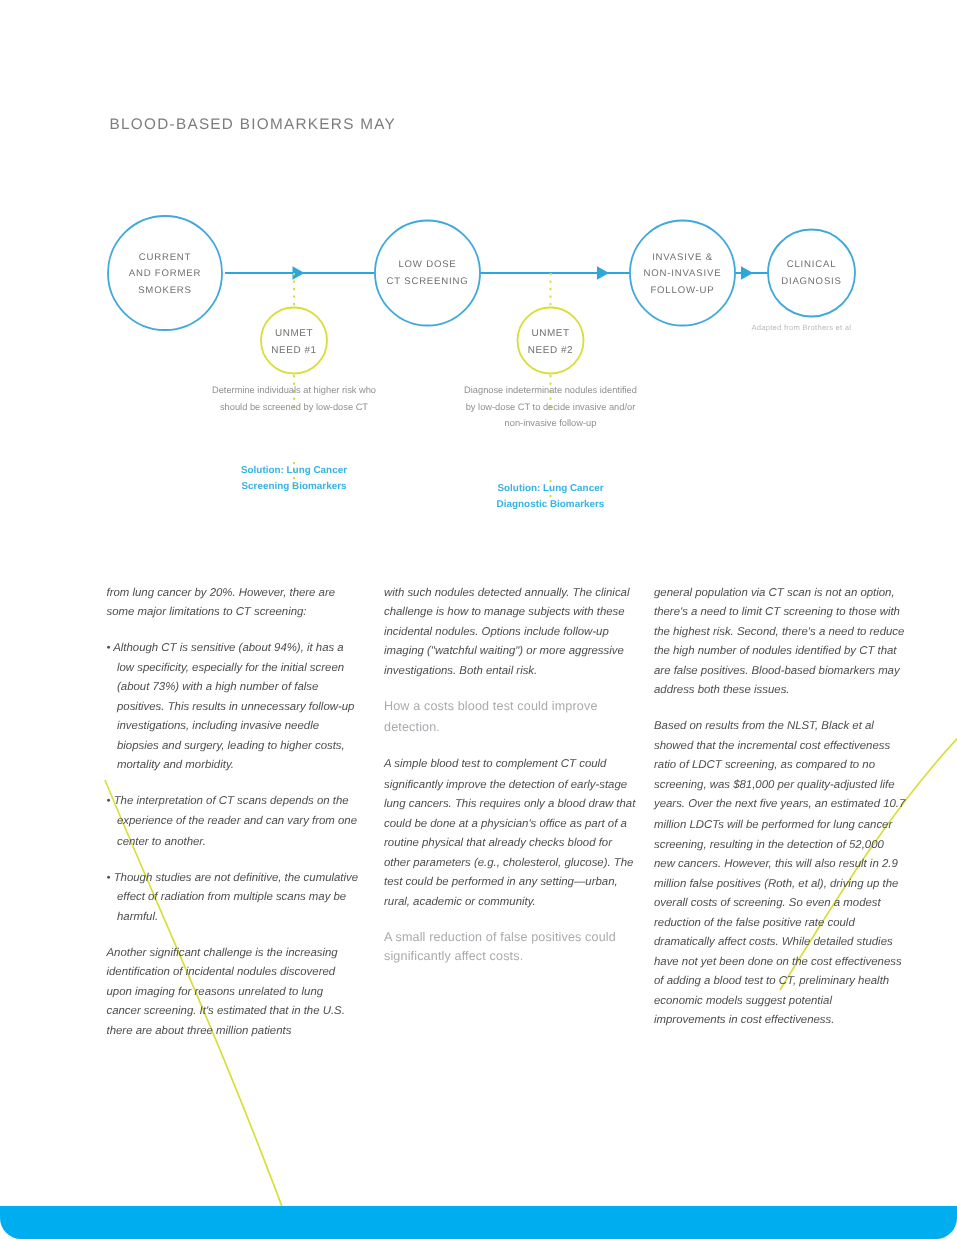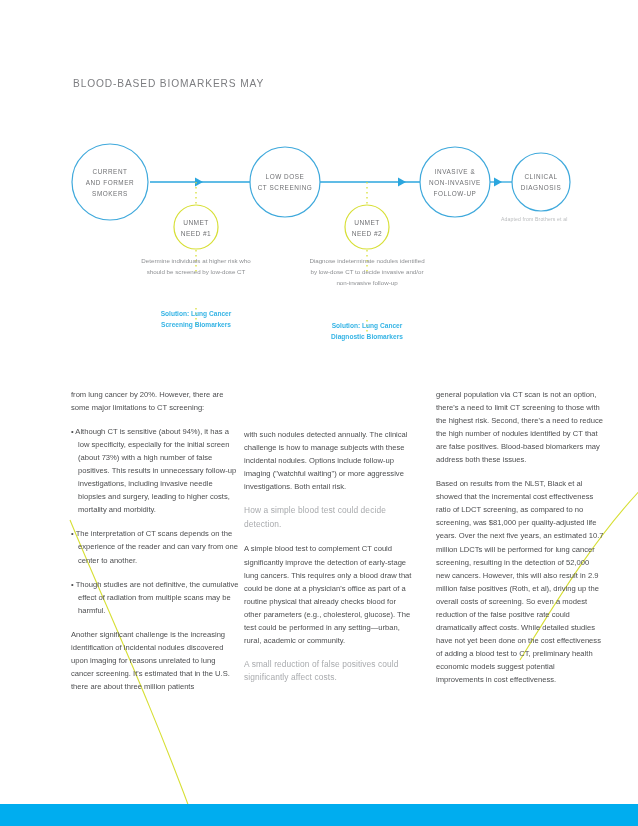--- a/index.html
+++ b/index.html
@@ -4,21 +4,21 @@
 <style>
   html,body{margin:0;padding:0;}
   body{
     width:638px;height:826px;
     background:#ffffff;
     font-family:"Liberation Sans", sans-serif;
     color:#58595b;
     overflow:hidden;
     position:relative;
   }
-  .page{position:absolute;inset:0;overflow:hidden;}
+  .page{position:absolute;inset:0;overflow:hidden;border-radius:14px;}
 
   
   .swoosh{position:absolute;left:0;top:0;width:638px;height:826px;pointer-events:none;}
 
   
   .headline{
     position:absolute;left:73px;top:76px;width:320px;
     font-size:10.2px;letter-spacing:.085em;line-height:1.62;
     color:#7c7d80;font-weight:400;
   }
@@ -47,23 +47,23 @@
   }
   .ann-solution{
     position:absolute;text-align:center;
     font-size:6.6px;line-height:1.72;color:#36b4e5;font-weight:700;
   }
 
   
   .cols{position:absolute;left:0;top:388px;width:638px;}
   .col{position:absolute;top:0;width:168px;font-size:7.6px;line-height:1.72;color:#4d4e50;}
   .col.c1{left:71px;}
-  .col.c2{left:244px;margin-top:40px;}
+  .col.c2{left:256px;}
   .col.c3{left:436px;}
-  .col p{margin:0 0 11px 0;}
+  .col p{margin:0 0 11px 0;font-style:italic;}
   .col p.bullet{
     margin:0 0 11px 0;padding-left:7px;text-indent:-7px;
   }
   .col h3{
     margin:3px 0 11px 0;font-size:8.4px;line-height:1.62;
     font-weight:400;color:#a9abae;letter-spacing:.012em;
   }
 
   
   .footer-bar{
@@ -165,21 +165,21 @@
   <div class="cols">
     <div class="col c1">
         <p>from lung cancer by 20%. However, there are some major limitations to CT screening:</p>
         <p class="bullet">• Although CT is sensitive (about 94%), it has a low specificity, especially for the initial screen (about 73%) with a high number of false positives. This results in unnecessary follow-up investigations, including invasive needle biopsies and surgery, leading to higher costs, mortality and morbidity.</p>
         <p class="bullet">• The interpretation of CT scans depends on the experience of the reader and can vary from one center to another.</p>
         <p class="bullet">• Though studies are not definitive, the cumulative effect of radiation from multiple scans may be harmful.</p>
         <p>Another significant challenge is the increasing identification of incidental nodules discovered upon imaging for reasons unrelated to lung cancer screening. It's estimated that in the U.S. there are about three million patients</p>
       </div>
     <div class="col c2">
         <p>with such nodules detected annually. The clinical challenge is how to manage subjects with these incidental nodules. Options include follow-up imaging ("watchful waiting") or more aggressive investigations. Both entail risk.</p>
-        <h3>How a simple blood test could decide detection.</h3>
+        <h3>How a costs blood test could improve detection.</h3>
         <p>A simple blood test to complement CT could significantly improve the detection of early-stage lung cancers. This requires only a blood draw that could be done at a physician's office as part of a routine physical that already checks blood for other parameters (e.g., cholesterol, glucose). The test could be performed in any setting—urban, rural, academic or community.</p>
         <h3>A small reduction of false positives could significantly affect costs.</h3>
       </div>
     <div class="col c3">
         <p>general population via CT scan is not an option, there's a need to limit CT screening to those with the highest risk. Second, there's a need to reduce the high number of nodules identified by CT that are false positives. Blood-based biomarkers may address both these issues.</p>
         <p>Based on results from the NLST, Black et al showed that the incremental cost effectiveness ratio of LDCT screening, as compared to no screening, was $81,000 per quality-adjusted life years. Over the next five years, an estimated 10.7 million LDCTs will be performed for lung cancer screening, resulting in the detection of 52,000 new cancers. However, this will also result in 2.9 million false positives (Roth, et al), driving up the overall costs of screening. So even a modest reduction of the false positive rate could dramatically affect costs. While detailed studies have not yet been done on the cost effectiveness of adding a blood test to CT, preliminary health economic models suggest potential improvements in cost effectiveness.</p>
       </div>
   </div>
 
   <div class="footer-bar"></div>

